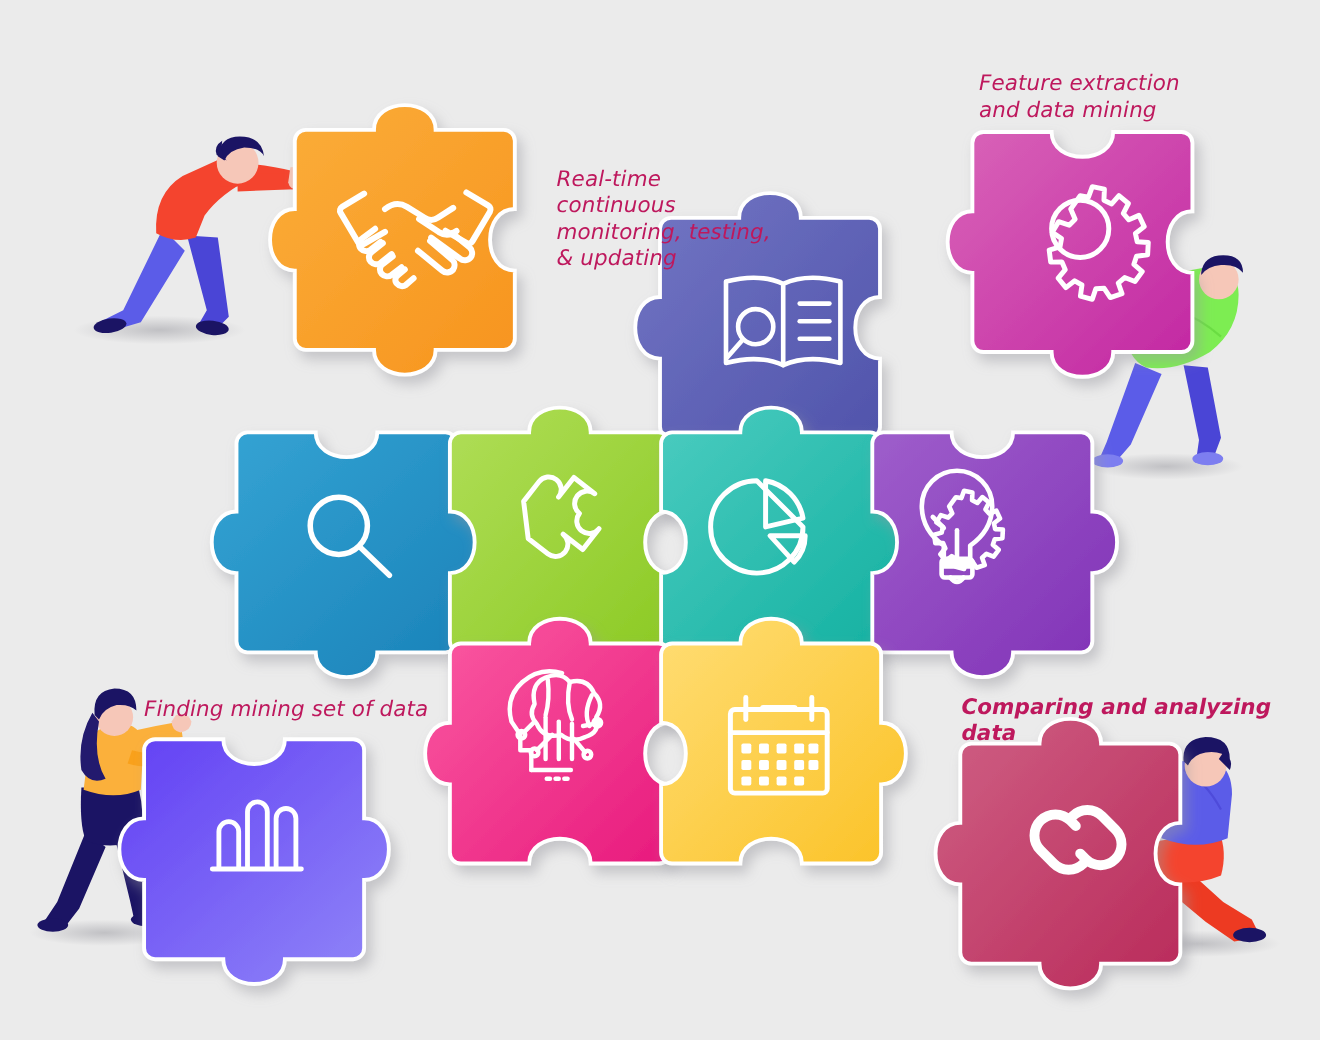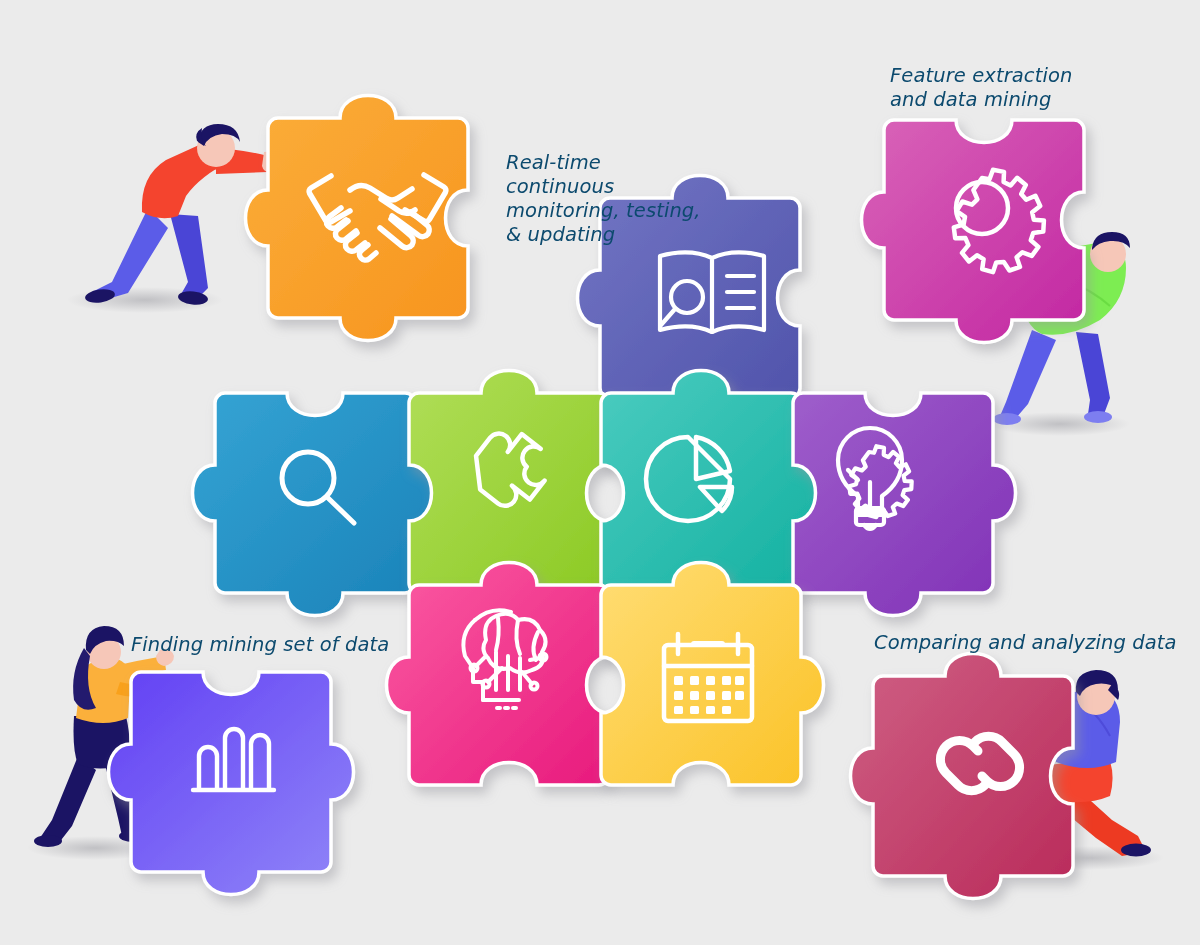--- a/index.html
+++ b/index.html
@@ -13,29 +13,29 @@
   }
   #stage{position:absolute;left:0;top:0;width:1200px;height:945px;}
   #stage svg{display:block;width:1200px;height:945px;}
 
   .label{
     position:absolute;
     font-family:"DejaVu Sans", sans-serif;
     font-style:italic;
     font-size:19.5px;
     line-height:24px;
-    color:#0c4a6e;
+    color:#be185d;
     letter-spacing:0.1px;
     white-space:pre-line;
     user-select:none;
   }
   #label-monitoring{left:506px;top:119px;width:200px;margin-top:32px;}
   #label-feature{left:890px;top:64px;width:210px;}
   #label-finding{left:131px;top:633px;width:300px;}
-  #label-comparing{left:874px;top:631px;width:320px;}
+  #label-comparing{left:874px;top:631px;width:320px;font-weight:bold;}
 </style>
 </head>
 <body>
 
 <div id="stage">
 <svg viewBox="0 0 1200 945" xmlns="http://www.w3.org/2000/svg">
   <defs>
 
     <linearGradient id="g-handshake" x1="0" y1="0" x2="1" y2="1">
       <stop offset="0%" stop-color="#fbae3a"></stop>

